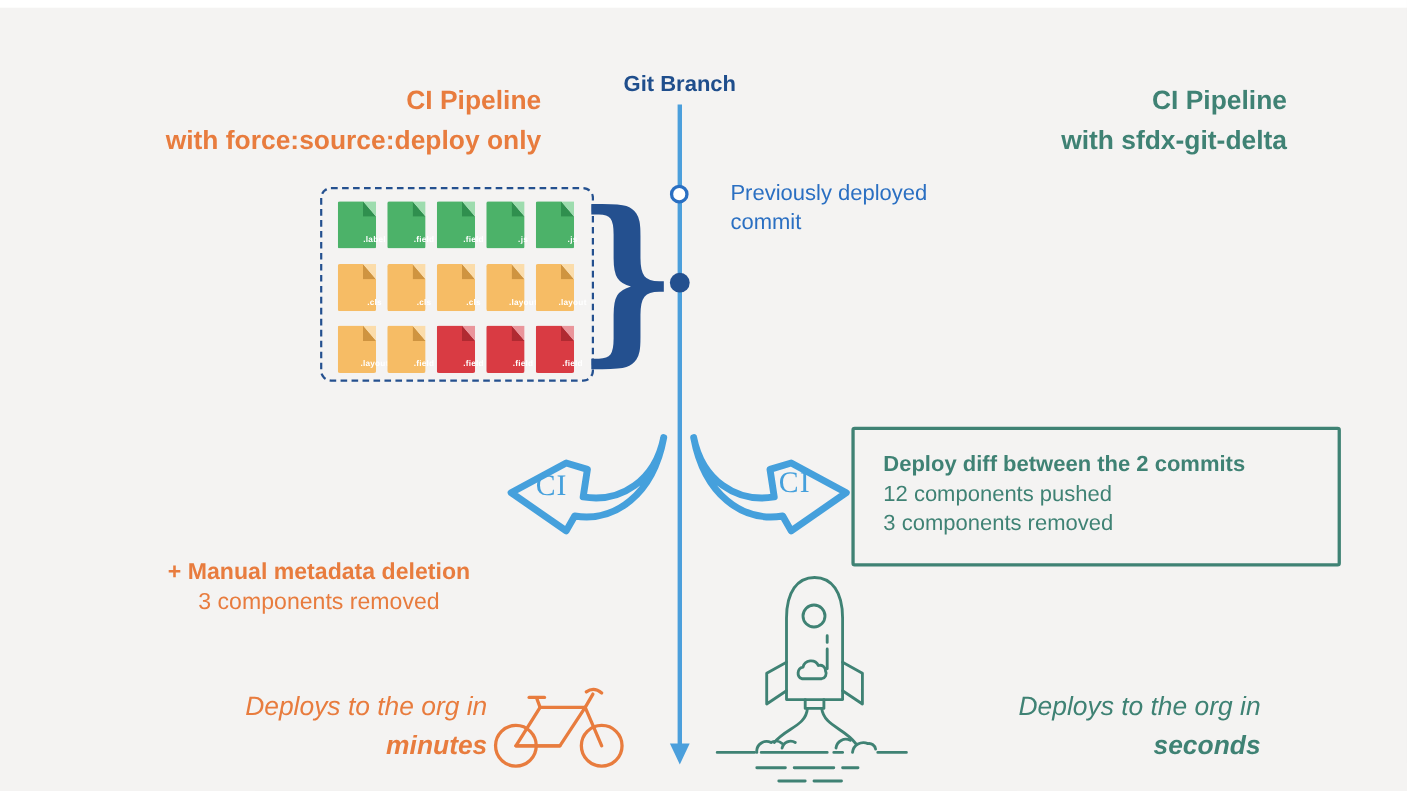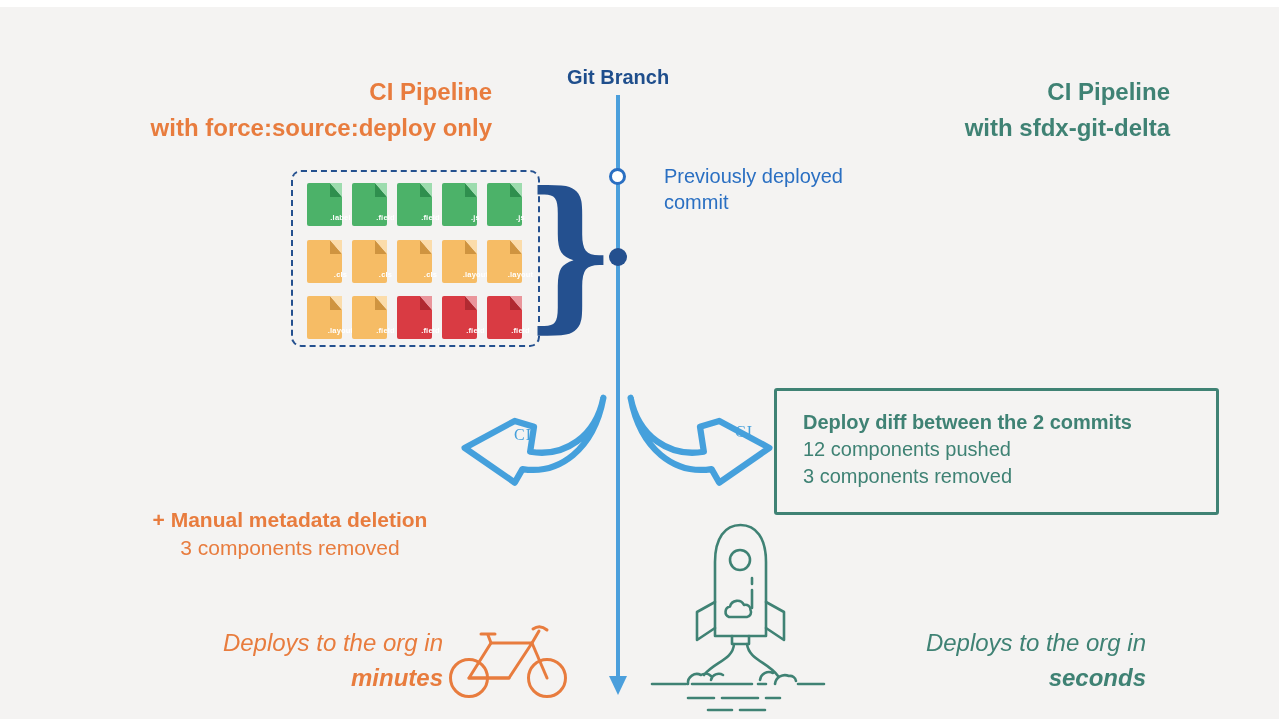--- a/index.html
+++ b/index.html
@@ -51,21 +51,21 @@
   .brace { left:540px; top:181px; width:60px; height:140px; display:flex;
       align-items:center; justify-content:center; color:#24508f;
       font-family:"DejaVu Serif", serif; font-weight:bold; font-size:138px;
       transform:scale(1.02,1.18); transform-origin:center; }
 
   
   .ci-arrow { width:156px; height:106px; }
   .arrow-left-wrap  { left:456px; top:392px; }
   .arrow-right-wrap { left:622px; top:392px; }
   .ci-label { position:absolute; font-family:"Liberation Serif", serif;
-      font-size:16px; color:#45a0dc; letter-spacing:1px;margin-left:27px; }
+      font-size:27px; color:#45a0dc; letter-spacing:1px; }
   .ci-left  { left:487px; top:426px; }
   .ci-right { left:708px; top:423px; }
 
   
   .result-box { border:3px solid; border-radius:3px; }
   .box-left  { left:135px; top:390px; width:322px; height:99px; border-color:#e87c3e;
       padding:23px 0 0 28px; }
   .box-right { left:774px; top:388px; width:445px; height:127px; border-color:#3f8274;
       padding:18px 0 0 26px; }
   .box-title { font-size:20px; font-weight:bold; line-height:27px; }

